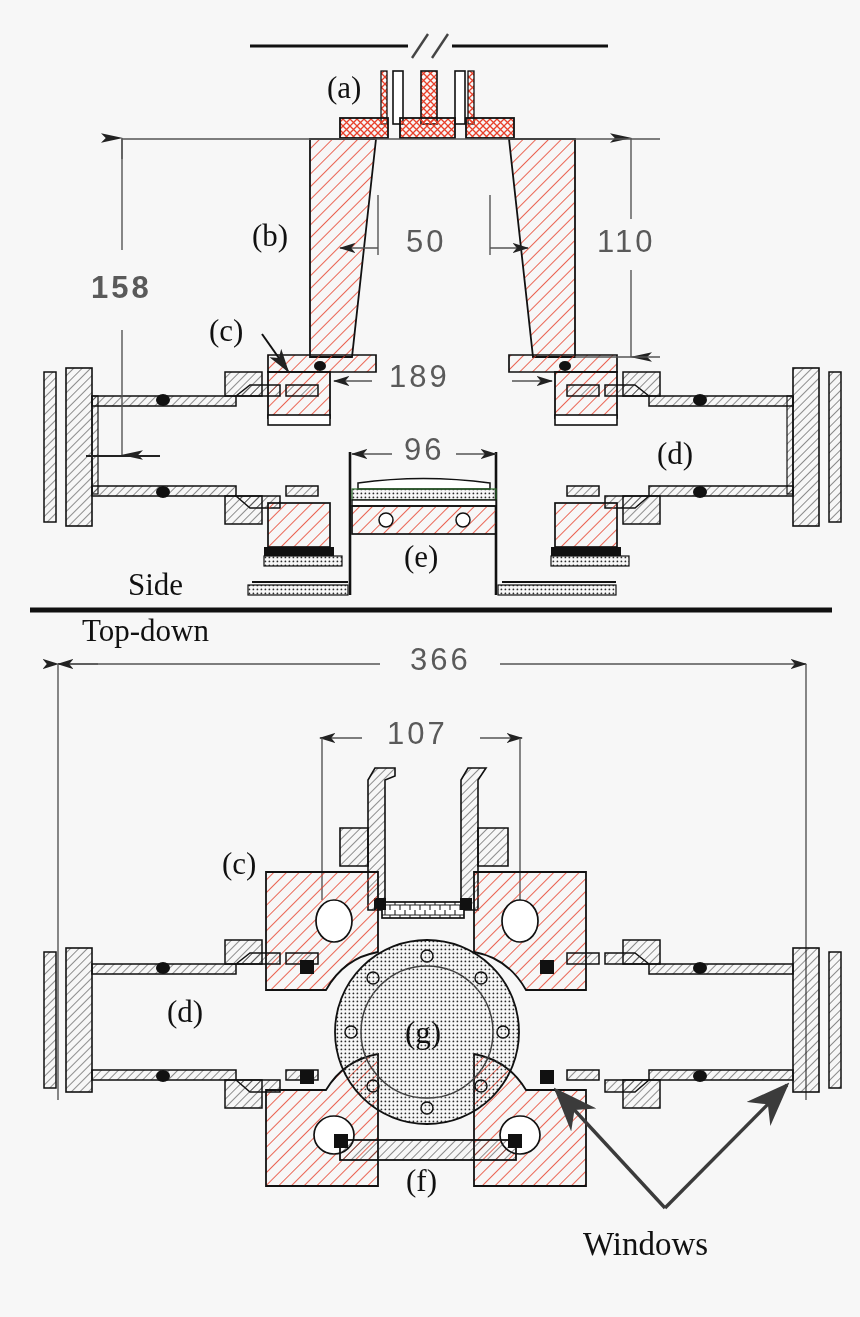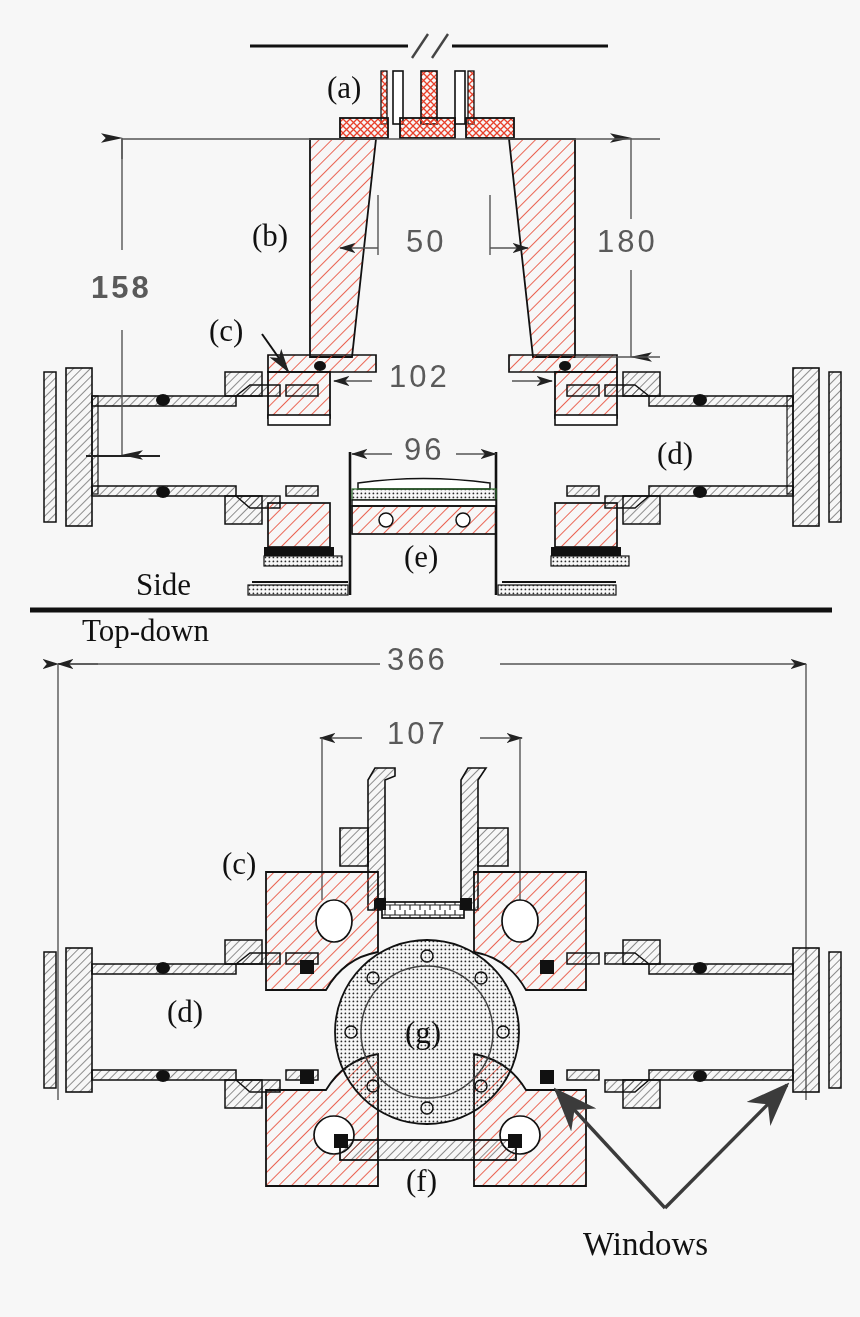--- a/index.html
+++ b/index.html
@@ -284,26 +284,26 @@
   <div class="lbl lbl-part" style="left:327px;top:70px;">(a)</div>
   <div class="lbl lbl-part" style="left:252px;top:218px;">(b)</div>
   <div class="lbl lbl-part" style="left:209px;top:313px;">(c)</div>
   <div class="lbl lbl-part" style="left:657px;top:436px;">(d)</div>
   <div class="lbl lbl-part" style="left:404px;top:539px;">(e)</div>
   <div class="lbl lbl-part" style="left:222px;top:846px;">(c)</div>
   <div class="lbl lbl-part" style="left:167px;top:994px;">(d)</div>
   <div class="lbl lbl-part" style="left:406px;top:1163px;">(f)</div>
   <div class="lbl lbl-part" style="left:405px;top:1015px;">(g)</div>
 
-  <div class="lbl lbl-view" style="left:136px;top:567px;">Side</div>
+  <div class="lbl lbl-view" style="left:128px;top:567px;">Side</div>
   <div class="lbl lbl-view" style="left:82px;top:613px;">Top-down</div>
 
   <div class="lbl lbl-win" style="left:583px;top:1226px;">Windows</div>
 
   <div class="dim" style="left:91px;top:270px;font-weight:bold;">158</div>
-  <div class="dim" style="left:597px;top:224px;">180</div>
+  <div class="dim" style="left:597px;top:224px;">110</div>
   <div class="dim" style="left:406px;top:224px;text-align:right;">50</div>
-  <div class="dim" style="left:389px;top:359px;">102</div>
+  <div class="dim" style="left:389px;top:359px;">189</div>
   <div class="dim" style="left:404px;top:432px;">96</div>
-  <div class="dim" style="left:387px;top:642px;">366</div>
+  <div class="dim" style="left:410px;top:642px;">366</div>
   <div class="dim" style="left:387px;top:716px;">107</div>
 
 </div>
 
 </body></html>

